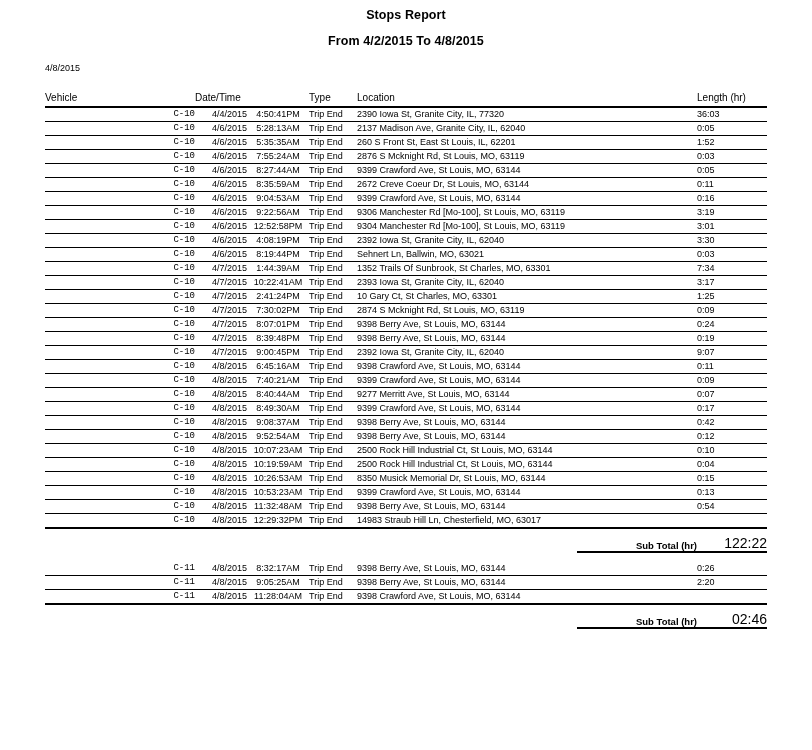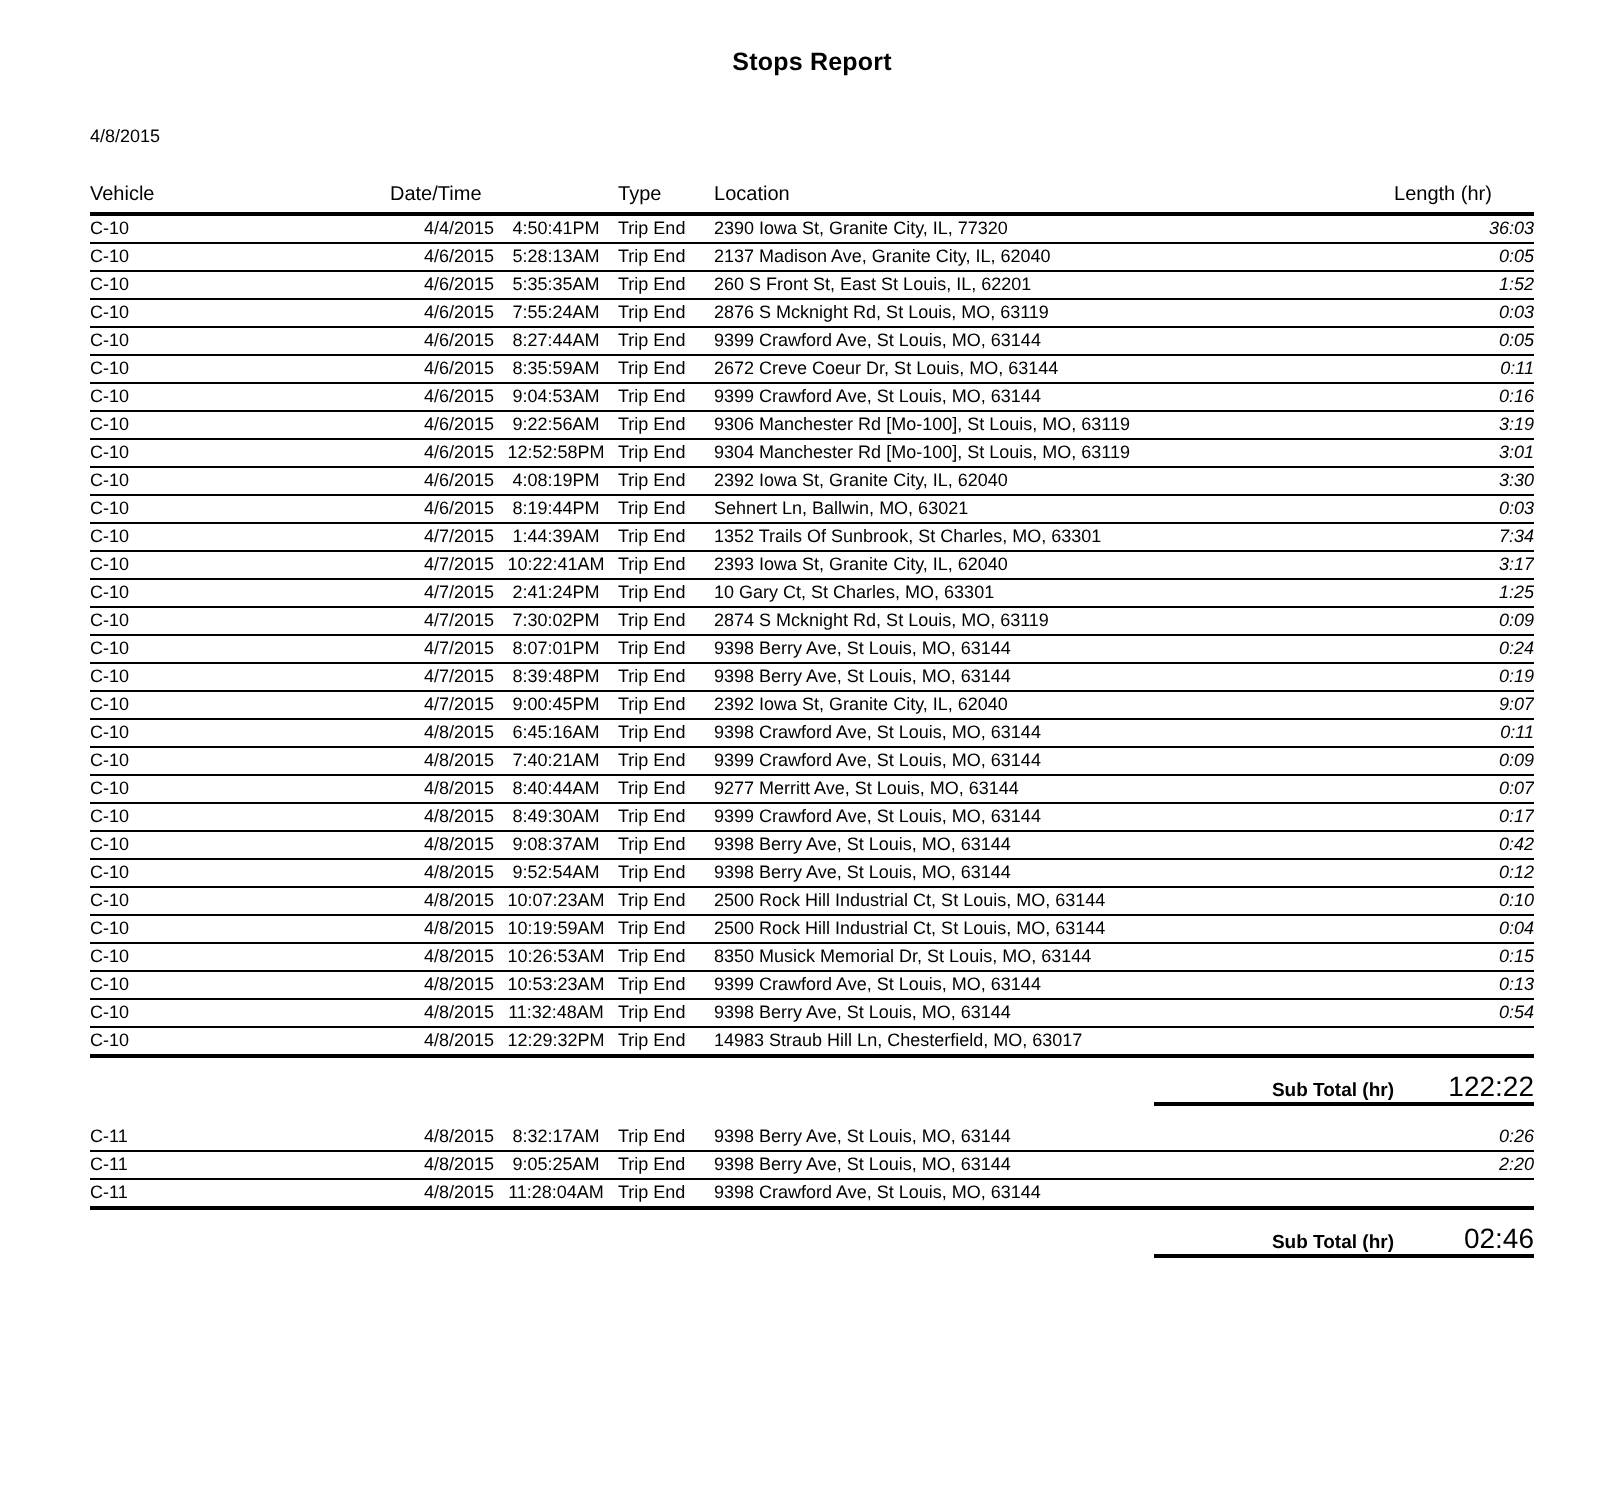--- a/index.html
+++ b/index.html
@@ -23,21 +23,21 @@
     height: 750px;
     box-sizing: border-box;
   }
 
   
   .report-title {
     text-align: center;
     font-size: 12.5px;
     font-weight: bold;
     margin: 0;
-    padding-top: 24px;
+    padding-top: 8px;
     letter-spacing: 0.1px;
   }
   .report-subtitle {
     text-align: center;
     font-size: 12.5px;
     font-weight: bold;
     margin: 0;
     padding-top: 12px;
     letter-spacing: 0.1px;
   }
@@ -92,26 +92,26 @@
   table.report tbody td {
     font-size: 9px;
     padding: 1px 0 1px 0;
     border-bottom: 1px solid #000;
     vertical-align: bottom;
     white-space: nowrap;
     overflow: hidden;
     line-height: 11px;
     height: 11px;
   }
-  td.v-vehicle { text-align: left; }
+  td.v-vehicle { text-align: right; font-family: Liberation Mono, monospace; }
   td.v-date    { text-align: right; padding-right: 4px; margin-top: 24px; }
   td.v-time    { text-align: center; padding-right: 1px; }
   td.v-type    { text-align: left;  padding-left: 2px; }
   td.v-loc     { text-align: left;  padding-left: 4px; }
-  td.v-len     { text-align: right; font-style: italic; }
+  td.v-len     { text-align: left; }
 
   
   table.report tbody tr.group-end td {
     border-bottom: 2px solid #000;
   }
 
   
   .subtotal-block {
     width: 722px;
     margin: 0;
@@ -149,20 +149,21 @@
   }
   .spacer-sm { height: 9px; }
 </style>
 </head>
 <body>
 
 <div class="page">
 
   <div class="report-title">Stops Report</div>
 
+  <div class="report-subtitle">From 4/2/2015  To 4/8/2015</div>
 
   <div class="print-date">4/8/2015</div>
 
   <div class="table-wrap">
 
     <table class="report">
       <colgroup>
         <col class="c-vehicle">
           <col class="c-date">
           <col class="c-time">

